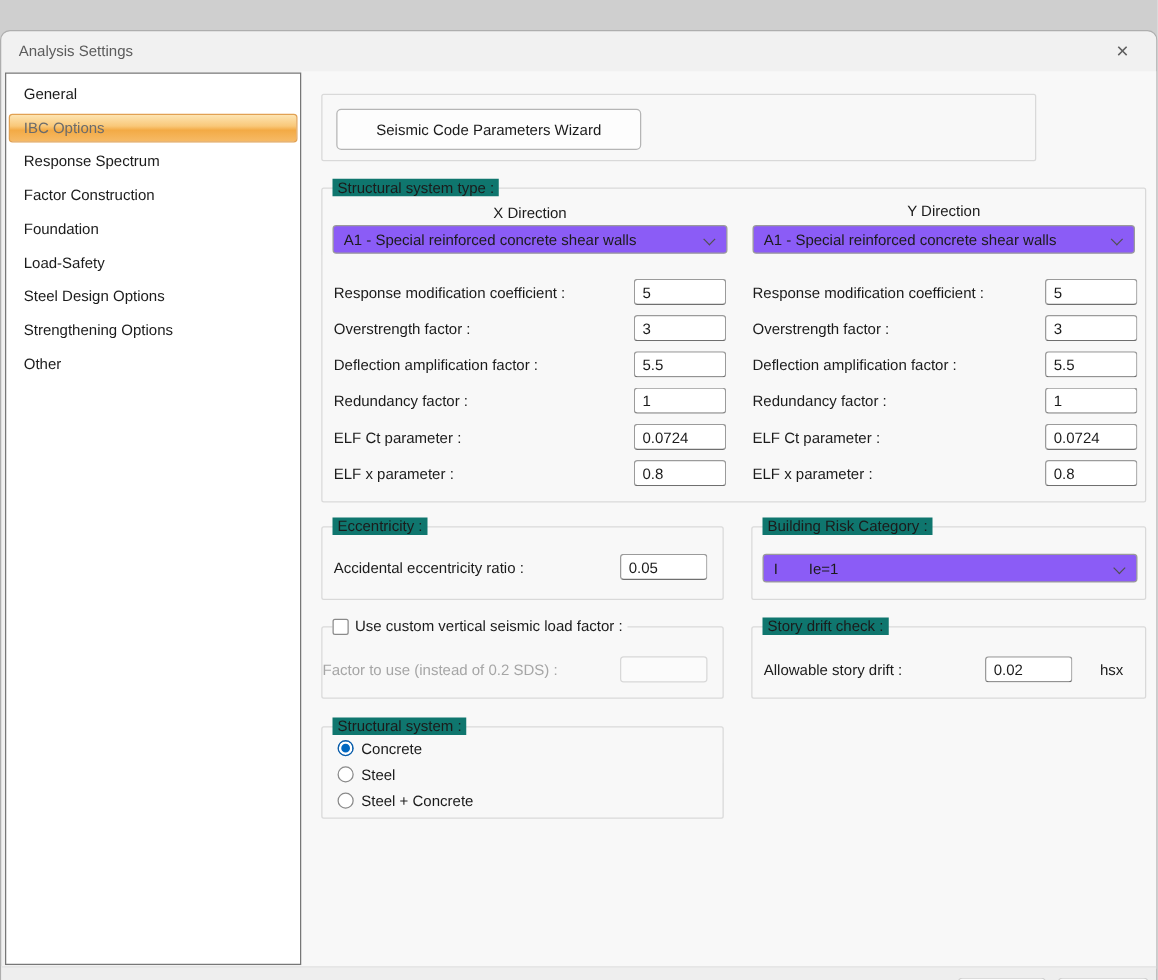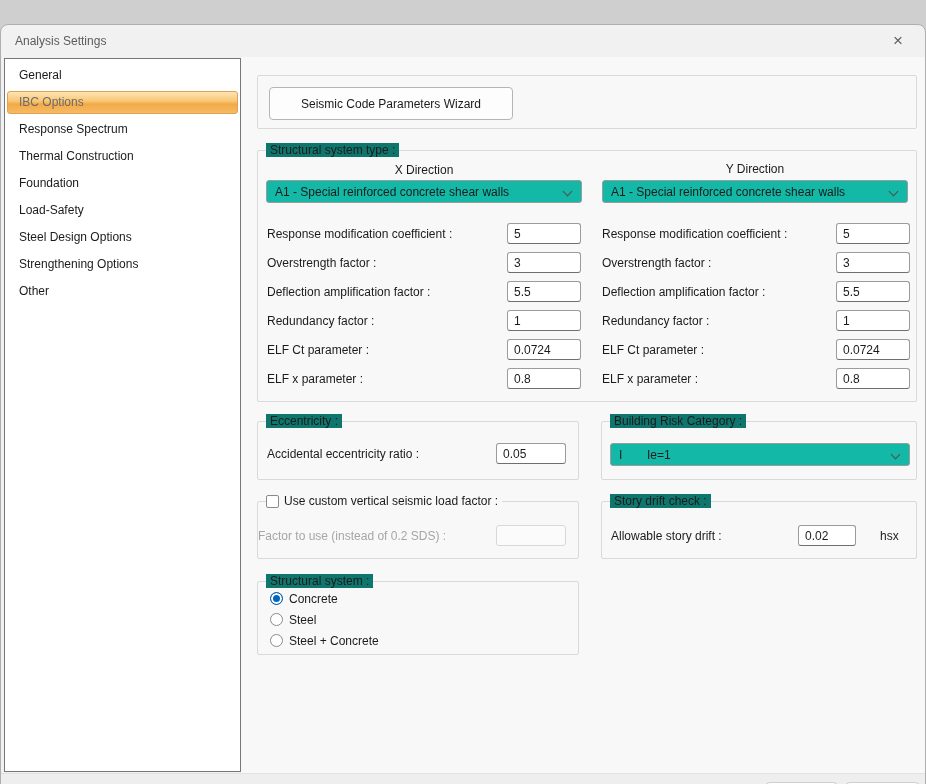--- a/index.html
+++ b/index.html
@@ -29,21 +29,21 @@
   
   .groupbox { position:absolute; border:1px solid #d9d9d9; border-radius:2px; }
   .group-title { position:absolute; top:-8px; left:8px; background:#0f766e; padding:0 4px; white-space:nowrap; }
   .abs { position:absolute; }
   .lbl { white-space:nowrap; }
   .lbl-gray { color:#a6a6a6; white-space:nowrap; }
   
   .textbox { position:absolute; background:#ffffff; border:1px solid #9b9b9b; border-bottom-color:#6f6f6f;
     border-radius:3px; padding:0 6px; display:flex; align-items:center; height:21px; }
   .textbox.disabled { background:#fbfbfb; border-color:#d8d8d8; }
-  .dropdown { position:absolute; background:#14b8a6; border:1px solid #9b9b9b; border-radius:3px;
+  .dropdown { position:absolute; background:#8b5cf6; border:1px solid #9b9b9b; border-radius:3px;
     height:23px; display:flex; align-items:center; padding:0 8px; cursor:default; }
   .dropdown .chev { position:absolute; right:10px; top:7px; width:7px; height:7px;
     border-right:1.4px solid #505050; border-bottom:1.4px solid #505050; transform:rotate(45deg); }
   .checkbox { position:absolute; width:13px; height:13px; background:#ffffff;
     border:1px solid #8a8a8a; border-radius:2px; }
   .radio { position:absolute; width:13px; height:13px; border-radius:50%;
     background:#ffffff; border:1px solid #8a8a8a; }
   .radio.checked { border-color:#0b5ca8; background:#0067c0; box-shadow:inset 0 0 0 2px #ffffff; }
   .btn { position:absolute; background:#fdfdfd; border:1px solid #d0d0d0; border-bottom-color:#bdbdbd;
     border-radius:4px; display:flex; align-items:center; justify-content:center; cursor:default; }
@@ -62,29 +62,29 @@
     <span>Analysis Settings</span>
   </div>
   <div class="close-btn">×</div>
 
   <div class="main-bg"></div>
 
   <div class="sidebar">
     <div class="side-item">General</div>
     <div class="side-item selected">IBC Options</div>
     <div class="side-item">Response Spectrum</div>
-    <div class="side-item">Thermal Construction</div>
+    <div class="side-item">Factor Construction</div>
     <div class="side-item">Foundation</div>
     <div class="side-item">Load-Safety</div>
     <div class="side-item">Steel Design Options</div>
     <div class="side-item">Strengthening Options</div>
     <div class="side-item">Other</div>
   </div>
 
-  <div class="groupbox" style="left:256px; top:50px; width:660px; height:54px;">
+  <div class="groupbox" style="left:256px; top:50px; width:572px; height:54px;">
     <div class="btn wizard-btn" style="left:11px; top:11px;">Seismic Code Parameters Wizard</div>
   </div>
 
   <div class="groupbox" style="left:256px; top:125px; width:660px; height:252px;">
     <span class="group-title">Structural system type :</span>
 
     <div class="abs lbl" style="left:8px; top:12px; width:316px; text-align:center;">X Direction</div>
     <div class="abs lbl" style="left:344px; top:11px; width:306px; text-align:center;">Y Direction</div>
 
     <div class="dropdown" style="left:8px; top:29px; width:316px;">
@@ -143,21 +143,21 @@
       <span class="checkbox" style="position:static;"></span>
       <span class="lbl">Use custom vertical seismic load factor :</span>
     </div>
     <div class="abs lbl-gray" style="left:0; top:27px;text-align:center;">Factor to use (instead of 0.2 SDS) :</div>
     <div class="textbox disabled" style="left:238px; top:23px; width:70px;"></div>
   </div>
 
   <div class="groupbox" style="left:600px; top:476px; width:316px; height:58px;">
     <span class="group-title">Story drift check :</span>
     <div class="abs lbl" style="left:9px; top:27px;">Allowable story drift :</div>
-    <div class="textbox" style="left:196px; top:23px; width:58px;">0.02</div>
+    <div class="textbox" style="left:186px; top:23px; width:70px;">0.02</div>
     <div class="abs lbl" style="left:266px; top:27px;padding-left:12px;">hsx</div>
   </div>
 
   <div class="groupbox" style="left:256px; top:556px; width:322px; height:74px;">
     <span class="group-title">Structural system :</span>
     <span class="radio checked" style="left:12px; top:10px;"></span>
     <span class="abs lbl" style="left:31px; top:10px;">Concrete</span>
     <span class="radio" style="left:12px; top:31px;"></span>
     <span class="abs lbl" style="left:31px; top:31px;">Steel</span>
     <span class="radio" style="left:12px; top:52px;"></span>

